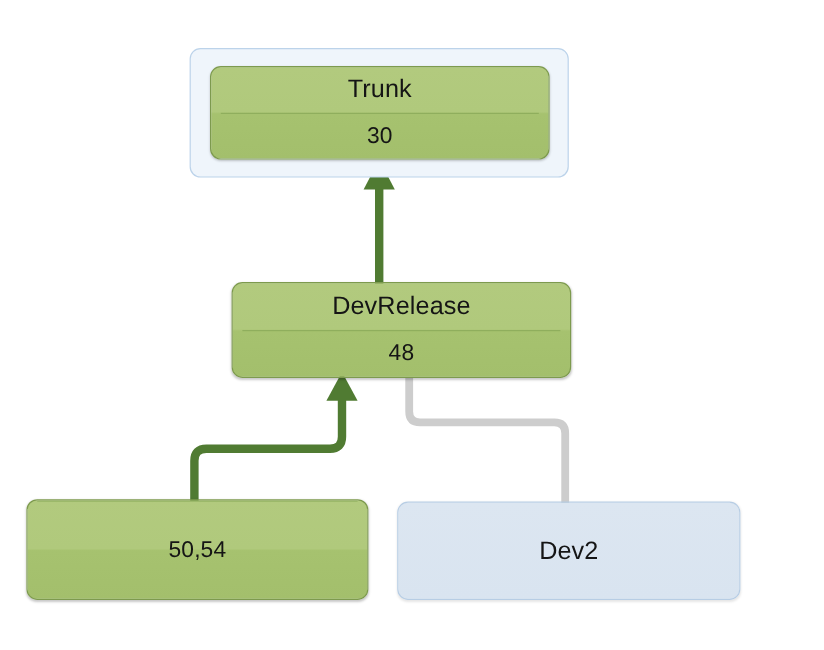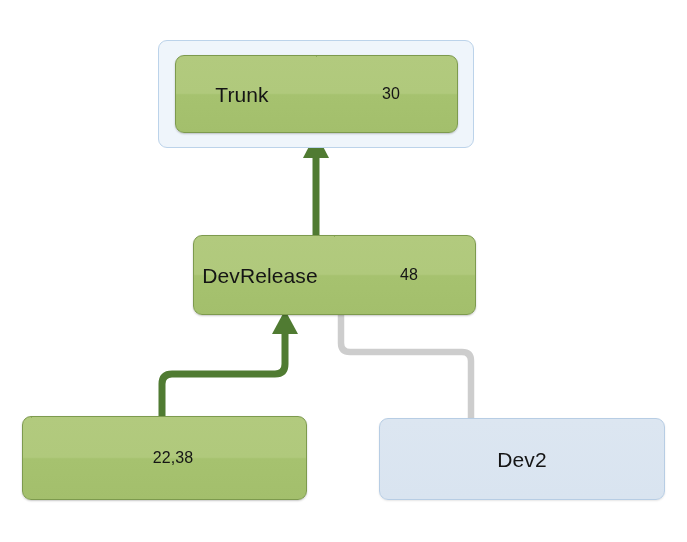--- a/index.html
+++ b/index.html
@@ -41,21 +41,21 @@
     z-index: 2;
   }
 
   
   .node {
     position: absolute;
     box-sizing: border-box;
     border-radius: 9px;
     z-index: 3;
     display: flex;
-    flex-direction: row;
+    flex-direction: column;
     overflow: hidden;
   }
 
   .node.green {
     background: linear-gradient(to bottom, #b2ca7e 0%, #b0c97c 49%, #a6c26f 51%, #a3bf6c 100%);
     border: 1px solid #7d9a4e;
     box-shadow: 0 1px 2px rgba(0,0,0,0.22);
   }
 
   .node.blue {
@@ -83,21 +83,21 @@
     background: #8fae5d;
     flex: 0 0 1px;
   }
 
   .node-value {
     flex: 1 1 50%;
     display: flex;
     align-items: center;
     justify-content: center;
     color: #151515;
-    font-size: 16px;
+    font-size: 19px;
     line-height: 1;
     letter-spacing: 0.1px;
   }
 
   
   .node.single .node-title {
     flex: 1 1 100%;
   }
 </style>
 </head>
@@ -125,20 +125,20 @@
   </div>
 
   <div class="node green" style="left:193px; top:235px; width:283px; height:80px;">
     <div class="node-title">DevRelease</div>
     <div class="node-divider"></div>
     <div class="node-value">48</div>
   </div>
 
   <div class="node green" style="left:22px; top:416px; width:285px; height:84px;">
     <div class="node-divider"></div>
-    <div class="node-value">22,38</div>
+    <div class="node-value">50,54</div>
   </div>
 
-  <div class="node blue single" style="left:331px; top:418px; width:286px; height:82px;margin-left:48px;">
+  <div class="node blue single" style="left:331px; top:418px; width:286px; height:82px;">
     <div class="node-title">Dev2</div>
   </div>
 
 </div>
 
 </body></html>

